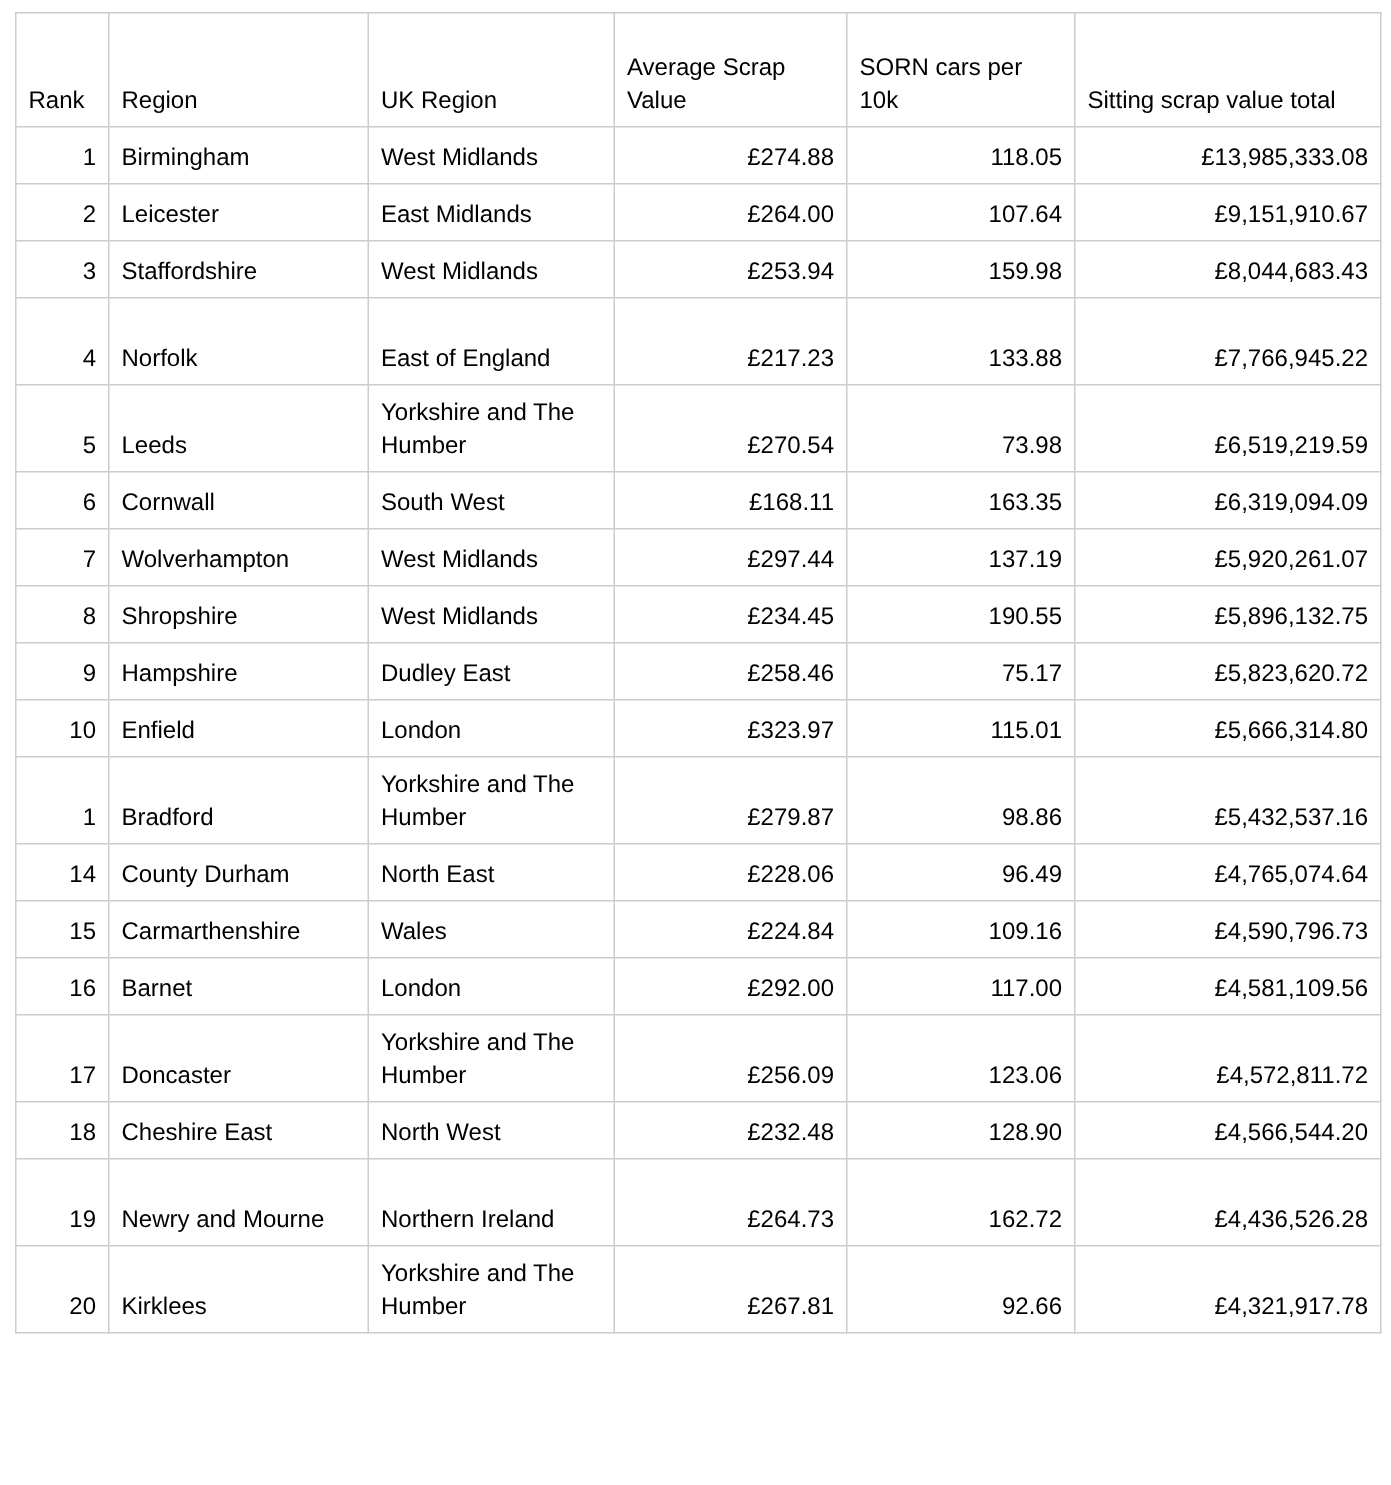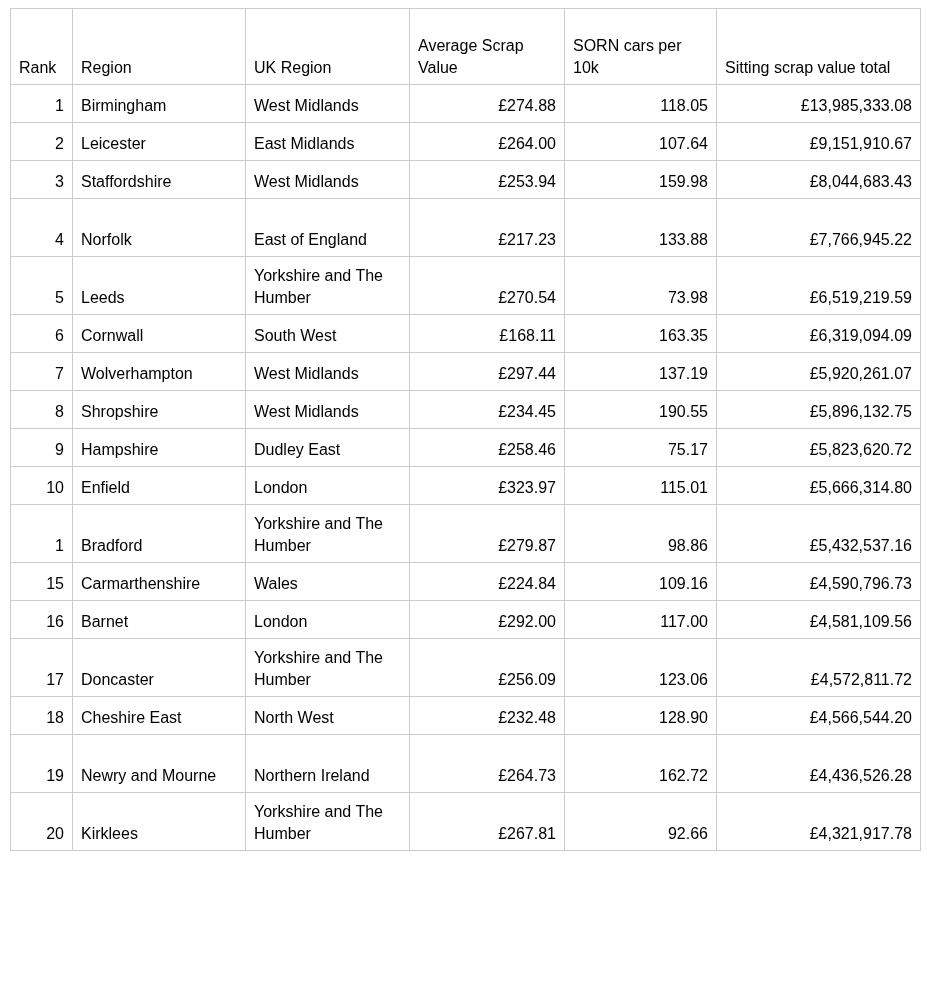--- a/index.html
+++ b/index.html
@@ -162,20 +162,28 @@
         </tr>
         <tr class="tall">
           <td class="rank">1</td>
           <td class="txt wrapcell">Bradford</td>
           <td class="txt wrapcell">Yorkshire and The Humber</td>
           <td class="num">£279.87</td>
           <td class="num">98.86</td>
           <td class="num">£5,432,537.16</td>
         </tr>
         <tr>
+          <td class="rank">14</td>
+          <td class="txt wrapcell">County Durham</td>
+          <td class="txt wrapcell">North East</td>
+          <td class="num">£228.06</td>
+          <td class="num">96.49</td>
+          <td class="num">£4,765,074.64</td>
+        </tr>
+        <tr>
           <td class="rank">15</td>
           <td class="txt wrapcell">Carmarthenshire</td>
           <td class="txt wrapcell">Wales</td>
           <td class="num">£224.84</td>
           <td class="num">109.16</td>
           <td class="num">£4,590,796.73</td>
         </tr>
         <tr>
           <td class="rank">16</td>
           <td class="txt wrapcell">Barnet</td>

